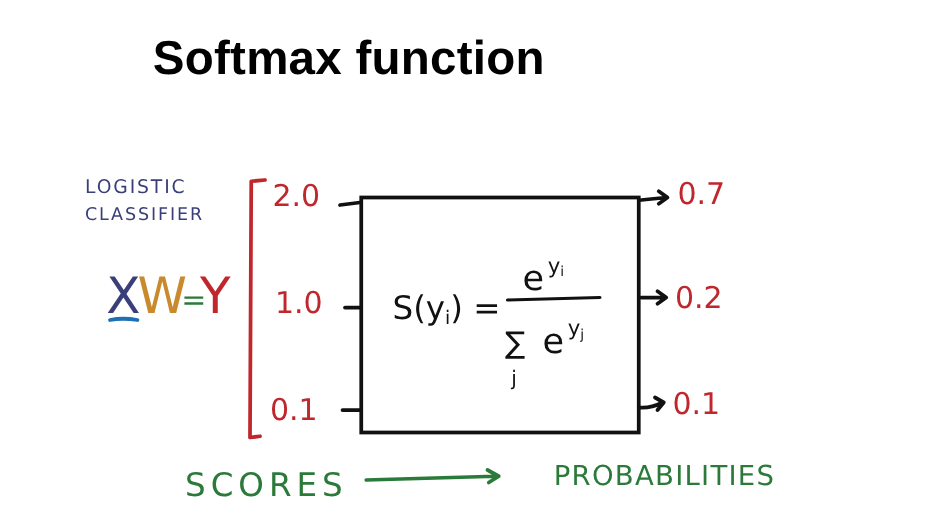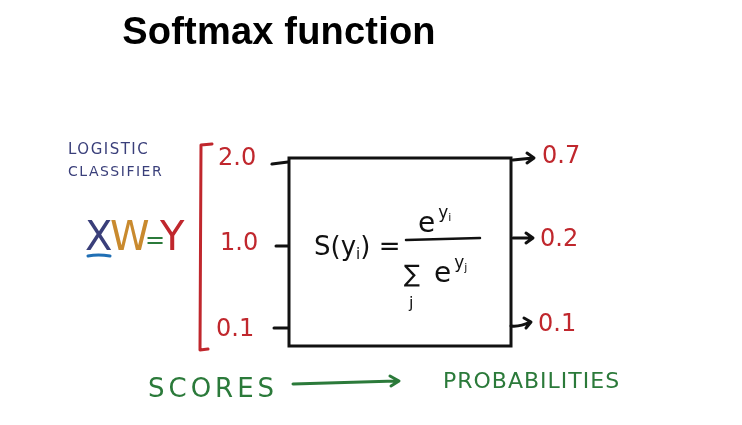--- a/index.html
+++ b/index.html
@@ -1,17 +1,17 @@
 <!DOCTYPE html>
 <html><head>
   <meta charset="utf-8">
   <style>
     html, body { margin:0; padding:0; background:#ffffff; }
     body { width:742px; height:425px; position:relative; overflow:hidden; font-family:"Liberation Sans", sans-serif; }
-    .title { position:absolute; left:0; width:588px; top:10px; text-align:center; }
+    .title { position:absolute; left:0; width:588px; top:26px; text-align:center; }
     .title span { display:inline-block; margin-left:-30px; font-family:"Liberation Sans", sans-serif; font-weight:bold; font-size:38px; color:#000000; letter-spacing:0.2px; }
     svg.diagram { position:absolute; left:0; top:0; }
     .hand { font-family:"DejaVu Sans", sans-serif; }
   </style>
 </head>
 <body>
 
 <div class="title">
   <span>Softmax function</span>
 </div>

